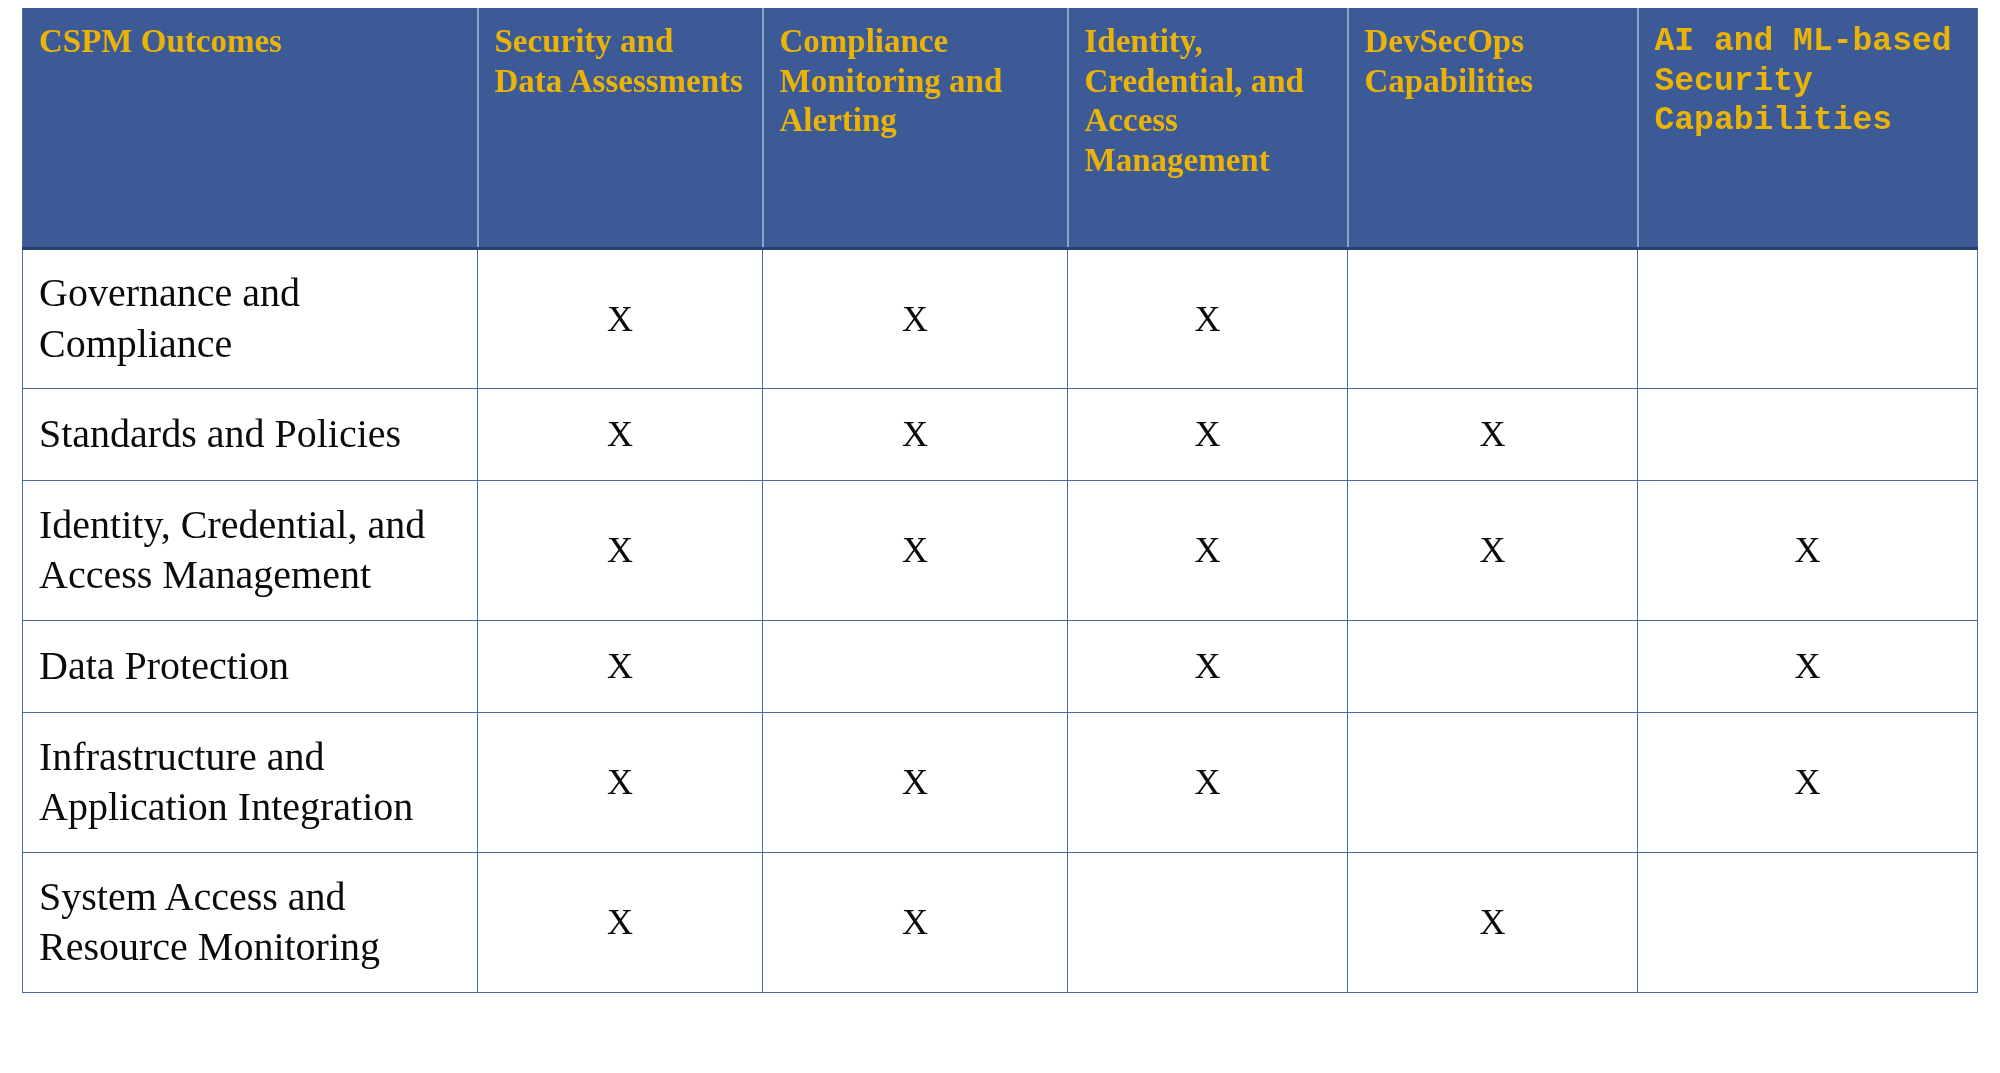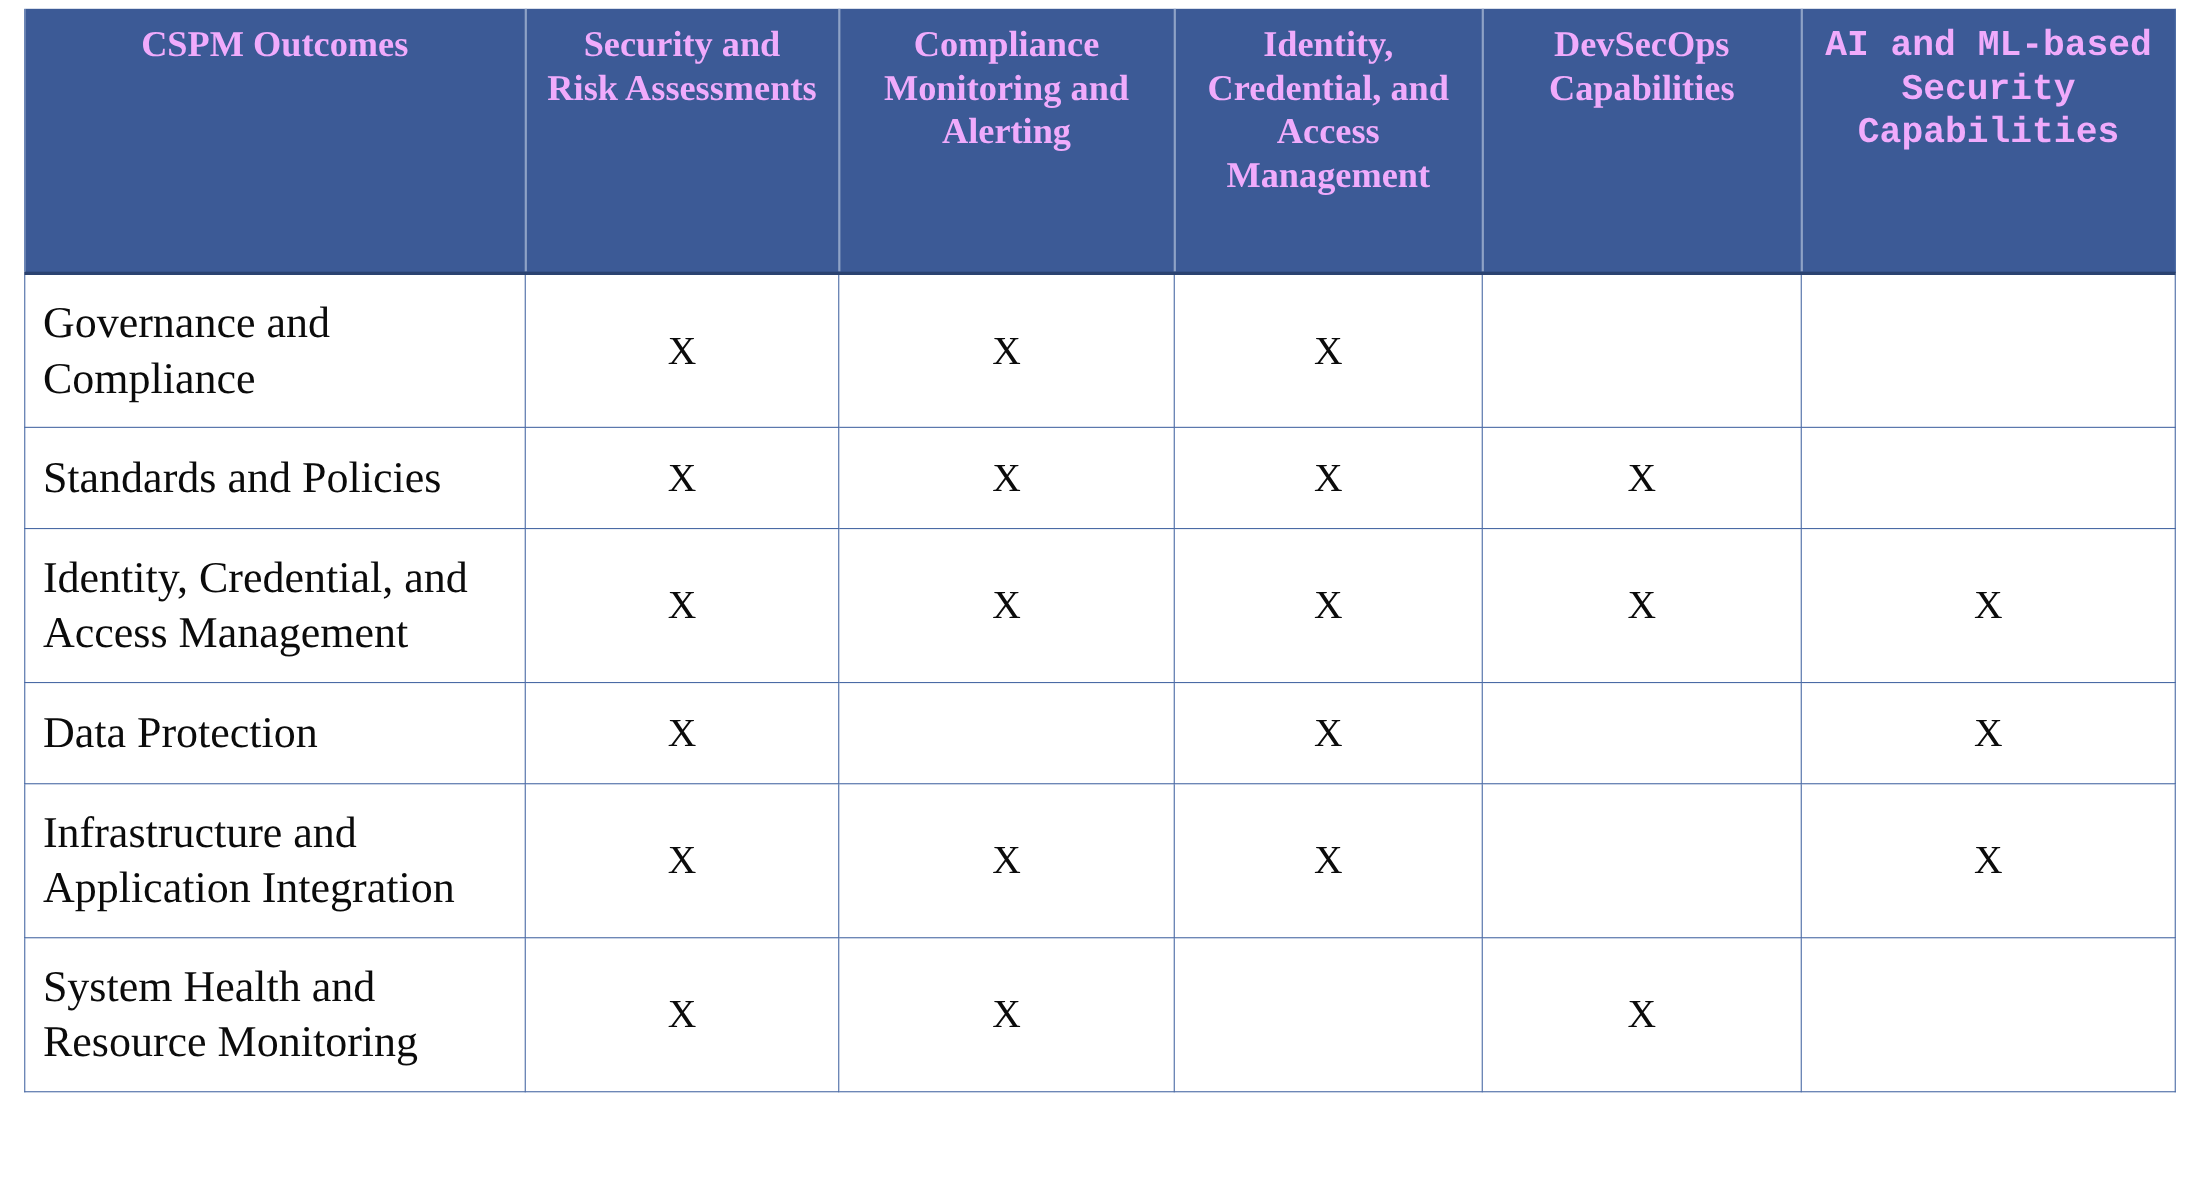--- a/index.html
+++ b/index.html
@@ -34,25 +34,25 @@
   table.matrix col.c0 { width: 455px; }
   table.matrix col.c1 { width: 285px; }
   table.matrix col.c2 { width: 305px; }
   table.matrix col.c3 { width: 280px; }
   table.matrix col.c4 { width: 290px; }
   table.matrix col.c5 { width: 340px; }
 
   thead th {
     background: #3b5998;
     background: #3c5a96;
-    color: #f0abfc;
+    color: #eab308;
     font-weight: bold;
     font-size: 33px;
     line-height: 1.20;
-    text-align: center;
+    text-align: left;
     vertical-align: top;
     padding: 14px 16px 20px 16px;
     border-right: 2px solid #8ea2c6;
     border-bottom: none;
     box-sizing: border-box;
     height: 240px;
   }
   thead th:last-child {
     border-right: none;
     font-family: Liberation Mono, monospace;
@@ -99,21 +99,21 @@
         <col class="c0">
           <col class="c1">
           <col class="c2">
           <col class="c3">
           <col class="c4">
           <col class="c5">
       </colgroup>
       <thead>
         <tr>
           <th>CSPM Outcomes</th>
-          <th>Security and Risk Assessments</th>
+          <th>Security and Data Assessments</th>
           <th>Compliance Monitoring and Alerting</th>
           <th>Identity, Credential, and Access Management</th>
           <th>DevSecOps Capabilities</th>
           <th>AI and ML-based Security Capabilities</th>
         </tr>
       </thead>
       <tbody>
         <tr class="tall">
           <td class="label">Governance and Compliance</td>
           <td class="mark">X</td>
@@ -148,21 +148,21 @@
         </tr>
         <tr class="tall">
           <td class="label">Infrastructure and Application Integration</td>
           <td class="mark">X</td>
           <td class="mark">X</td>
           <td class="mark">X</td>
           <td class="mark"></td>
           <td class="mark">X</td>
         </tr>
         <tr class="tall">
-          <td class="label">System Health and Resource Monitoring</td>
+          <td class="label">System Access and Resource Monitoring</td>
           <td class="mark">X</td>
           <td class="mark">X</td>
           <td class="mark"></td>
           <td class="mark">X</td>
           <td class="mark"></td>
         </tr>
       </tbody>
     </table>
   </div>
 </div>

